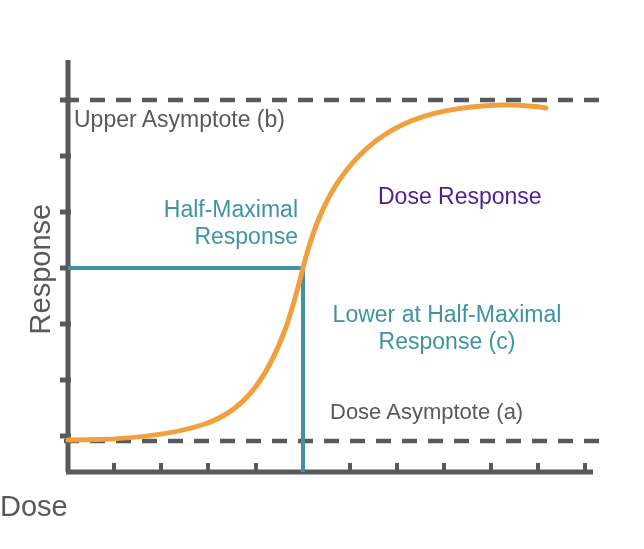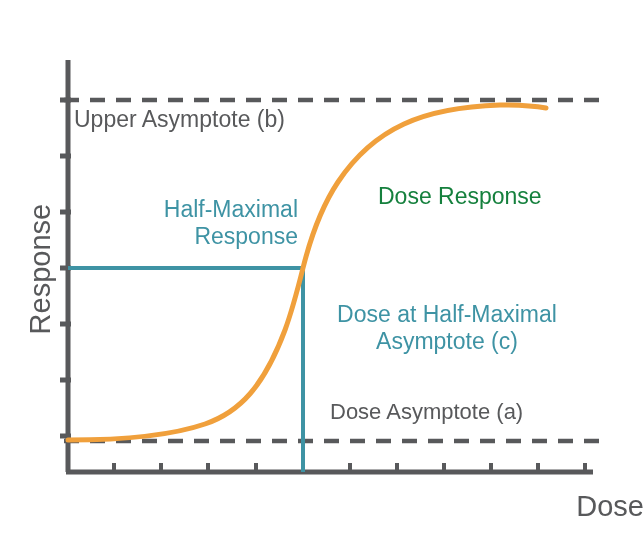--- a/index.html
+++ b/index.html
@@ -26,21 +26,21 @@
     width: 644px;
     height: 549px;
   }
   .anno {
     position: absolute;
     white-space: nowrap;
     line-height: 1.18;
   }
   .anno-gray { color: #58595b; }
   .anno-teal { color: #3e93a4; }
-  .anno-orange { color: #15803d; }
+  .anno-orange { color: #4c1d95; }
 
   #label-upper-asymptote {
     left: 74px;
     top: 106px;
     font-size: 23px;
   }
   #label-lower-asymptote {
     left: 330px;
     top: 399px;
     font-size: 22px;
@@ -63,21 +63,21 @@
     top: 301px;
     font-size: 23px;
     width: 268px;
     text-align: center;
     white-space: normal;
   }
   #label-axis-x {
     left: 0;
     top: 489px;
     width: 644px;
-    text-align: right;
+    text-align: left;
     font-size: 29px;
     color: #58595b;
   }
   #label-axis-y {
     left: -80px;
     top: 252px;
     width: 240px;
     text-align: center;
     font-size: 29px;
     color: #58595b;
@@ -140,19 +140,19 @@
   </svg>
 
   <div class="anno anno-gray" id="label-upper-asymptote">Upper Asymptote (b)</div>
 
   <div class="anno anno-gray" id="label-lower-asymptote">Dose Asymptote (a)</div>
 
   <div class="anno anno-orange" id="label-dose-response">Dose Response</div>
 
   <div class="anno anno-teal" id="label-half-maximal-response">Half-Maximal Response</div>
 
-  <div class="anno anno-teal" id="label-dose-at-half-maximal">Dose at Half-Maximal Asymptote (c)</div>
+  <div class="anno anno-teal" id="label-dose-at-half-maximal">Lower at Half-Maximal Response (c)</div>
 
   <div class="anno" id="label-axis-x">Dose</div>
 
   <div class="anno" id="label-axis-y">Response</div>
 
 </div>
 
 </body></html>

